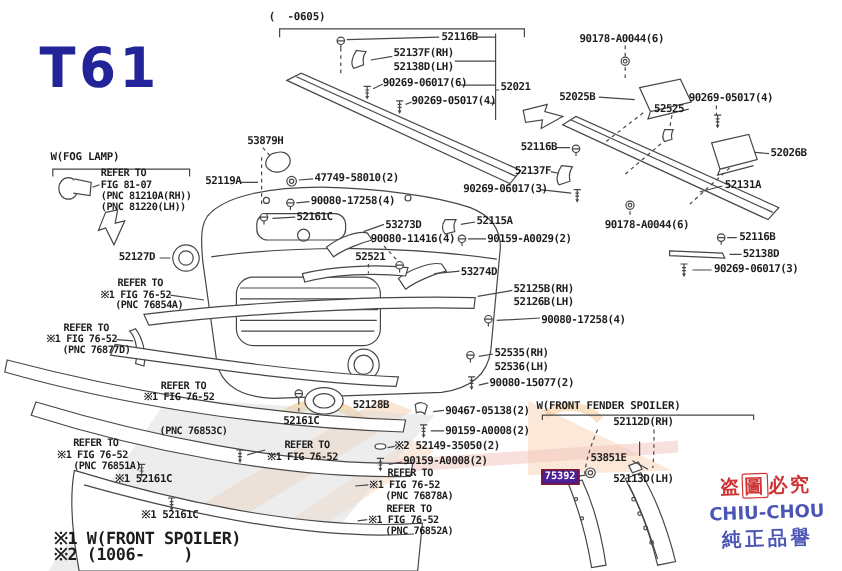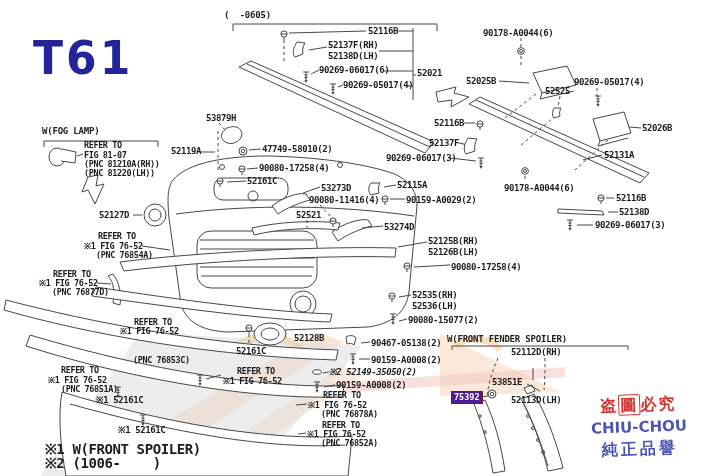--- a/index.html
+++ b/index.html
@@ -250,21 +250,21 @@
       <div class="lbl note" style="left: 48px; top: 376px;">※1 FIG 76-52</div>
       <div class="lbl note" style="left: 61px; top: 385px;">(PNC 76851A)</div>
       <div class="lbl part" style="left: 96px; top: 396px;">※1 52161C</div>
       <div class="lbl part" style="left: 118px; top: 426px;">※1 52161C</div>
       <div class="lbl footnote" style="left: 45px; top: 442px;">※1 W(FRONT SPOILER)</div>
       <div class="lbl footnote" style="left: 45px; top: 456px;">※2 (1006-    )</div>
       <div class="lbl part" style="left: 294px; top: 334px;">52128B</div>
       <div class="lbl part" style="left: 236px; top: 347px;">52161C</div>
       <div class="lbl part" style="left: 371px; top: 339px;">90467-05138(2)</div>
       <div class="lbl part" style="left: 371px; top: 356px;">90159-A0008(2)</div>
-      <div class="lbl part" style="left: 329px; top: 368px; font-style: italic;">※2 52149-35050(2)</div>
+      <div class="lbl part" style="left: 329px; top: 368px;">※2 52149-35050(2)</div>
       <div class="lbl part" style="left: 336px; top: 381px;">90159-A0008(2)</div>
       <div class="lbl note" style="left: 237px; top: 367px;">REFER TO</div>
       <div class="lbl note" style="left: 223px; top: 377px;">※1 FIG 76-52</div>
       <div class="lbl note" style="left: 323px; top: 391px;">REFER TO</div>
       <div class="lbl note" style="left: 308px; top: 401px;">※1 FIG 76-52</div>
       <div class="lbl note" style="left: 321px; top: 410px;">(PNC 76878A)</div>
       <div class="lbl note" style="left: 322px; top: 421px;">REFER TO</div>
       <div class="lbl note" style="left: 307px; top: 430px;">※1 FIG 76-52</div>
       <div class="lbl note" style="left: 321px; top: 439px;">(PNC 76852A)</div>
       <div class="lbl header" style="left: 447px; top: 335px;">W(FRONT FENDER SPOILER)</div>

